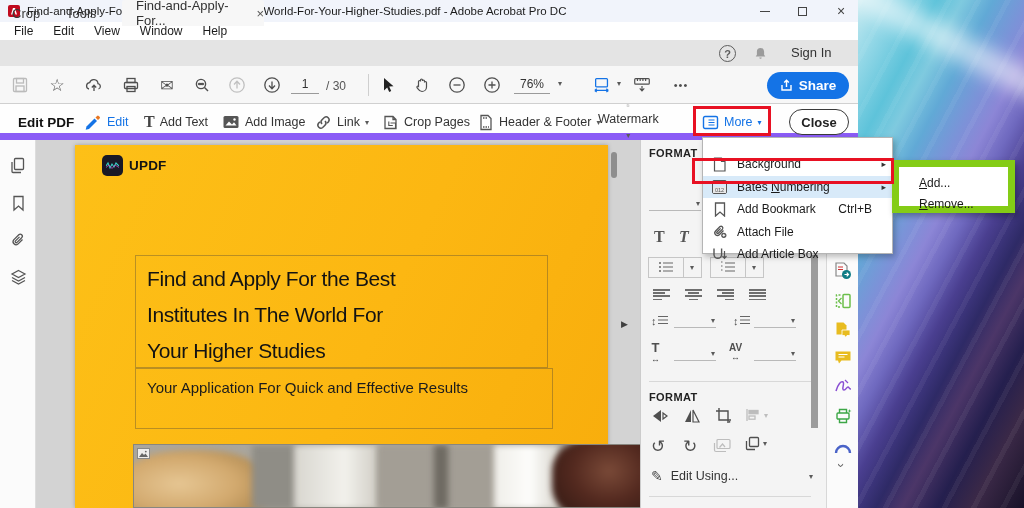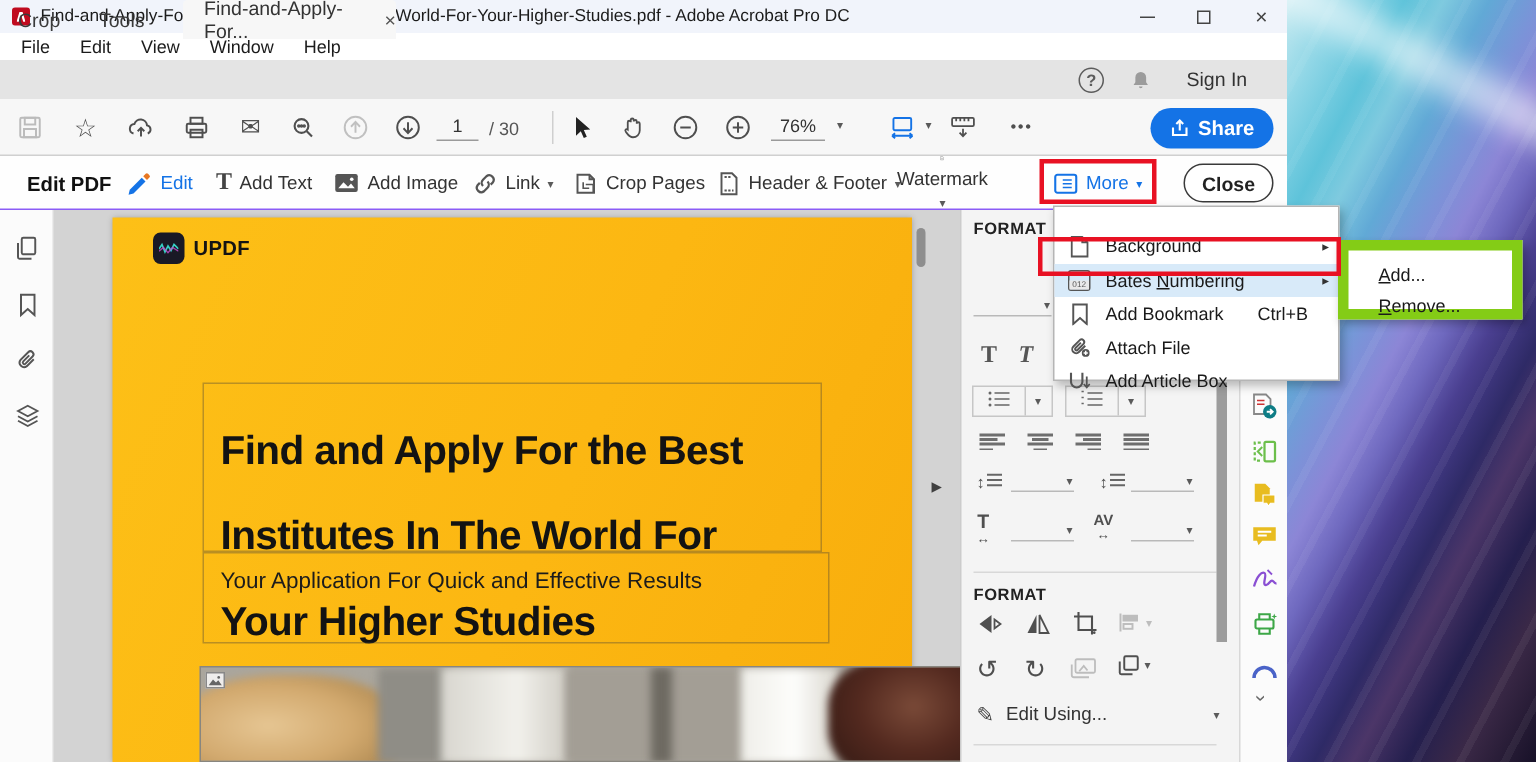--- a/index.html
+++ b/index.html
@@ -52,21 +52,21 @@
   #page-total { left:326px; top:13px; font-size:12px; color:#555; }
   .tb-sep { left:368px; top:74px; width:1px; height:22px; background:#cfcfcf; top:8px; position:absolute;}
   #zoom-val { left:514px; top:11px; width:36px; border-bottom:1px solid #9a9a9a; text-align:center; font-size:12px; color:#333; height:17px;}
   .caret { font-size:8px; color:#5a5a5a; }
   #zoom-caret { left:558px; top:13px; position:absolute; }
   #fitw-caret { left:617px; top:13px; position:absolute; }
   #share-btn { left:767px; top:6px; width:82px; height:27px; background:#1473e6; border-radius:14px;
     display:flex; align-items:center; justify-content:center; gap:6px; color:#fff; font-size:13.5px; font-weight:bold; }
 
   
-  #editbar { left:0; top:104px; width:858px; height:36px; background:#fefefe; border-bottom:1px solid #8b5cf6; }
+  #editbar { left:0; top:104px; width:858px; height:36px; background:#fefefe; border-bottom:7px solid #8b5cf6; }
   .eb { position:absolute; top:0; height:36px; display:flex; align-items:center; gap:5px; font-size:12.5px; color:#333; }
   #eb-title { left:18px; font-size:13.5px; font-weight:bold; color:#111; }
   #eb-edit { left:84px; color:#1473e6; }
   #eb-addtext { left:144px; } #eb-addtext .tglyph { font-size:16px; font-weight:bold; color:#444; font-family:"Liberation Serif",serif; }
   #eb-addimage { left:222px; }
   #eb-link { left:315px; } #eb-crop { left:382px; } #eb-hf { left:478px; } #eb-wm { left:598px;flex-direction:column; }
   #eb-more { left:702px; color:#1473e6; }
   #eb-close { left:789px; top:5px; width:60px; height:26px; border:1.5px solid #3a3a3a; border-radius:14px;
     display:flex; align-items:center; justify-content:center; font-size:13px; font-weight:bold; color:#222; background:#fff; }
 
@@ -83,21 +83,21 @@
 
   
   #docarea { left:36px; top:140px; width:604px; height:368px; background:#d3d3d3; }
   #page { position:absolute; left:39px; top:5px; width:533px; height:363px;
     background:linear-gradient(115deg,#fdc017 0%,#fcb712 55%,#f8ad0c 100%); box-shadow:0 0 4px rgba(0,0,0,.25); }
   #updf-logo { position:absolute; left:27px; top:10px; display:flex; align-items:center; gap:6px; }
   #updf-badge { width:21px; height:21px; background:#191925; border-radius:5px; display:flex; align-items:center; justify-content:center; }
   #updf-text { font-size:13.5px; font-weight:bold; color:#141414; letter-spacing:.2px; }
   #heading-frame { position:absolute; left:60px; top:110px; width:413px; height:113px;
     border:1px solid rgba(60,60,60,.35); padding:5px 11px; }
-  #heading-frame div { font-size:27px; line-height:36px; font-weight:bold; color:#131313; letter-spacing:-0.4px;margin-top:21px; }
+  #heading-frame div { font-size:21px; line-height:36px; font-weight:normal; color:#131313; letter-spacing:-0.4px; }
   #subtitle-frame { position:absolute; left:60px; top:223px; width:418px; height:61px;
     border:1px solid rgba(60,60,60,.35); padding:8px 11px; }
   #subtitle-frame div { font-size:15px; line-height:22px; color:#1c1c1c; }
   #photo { position:absolute; left:58px; top:299px; width:510px; height:64px; background:#aaa69d; overflow:hidden; border:1px solid rgba(60,60,60,.3); }
   #photo .blur { position:absolute; filter:blur(3px); }
   #img-badge { position:absolute; left:3px; top:3px; width:13px; height:11px; background:rgba(245,245,245,.9);
     border:1px solid #888; z-index:5; display:flex; align-items:center; justify-content:center; }
   #doc-scroll-thumb { position:absolute; left:575px; top:12px; width:6px; height:26px; background:#8e8e8e; border-radius:3px; }
 
   

